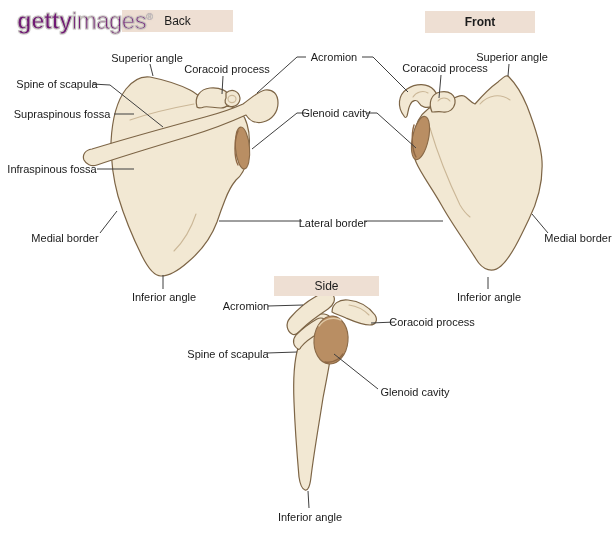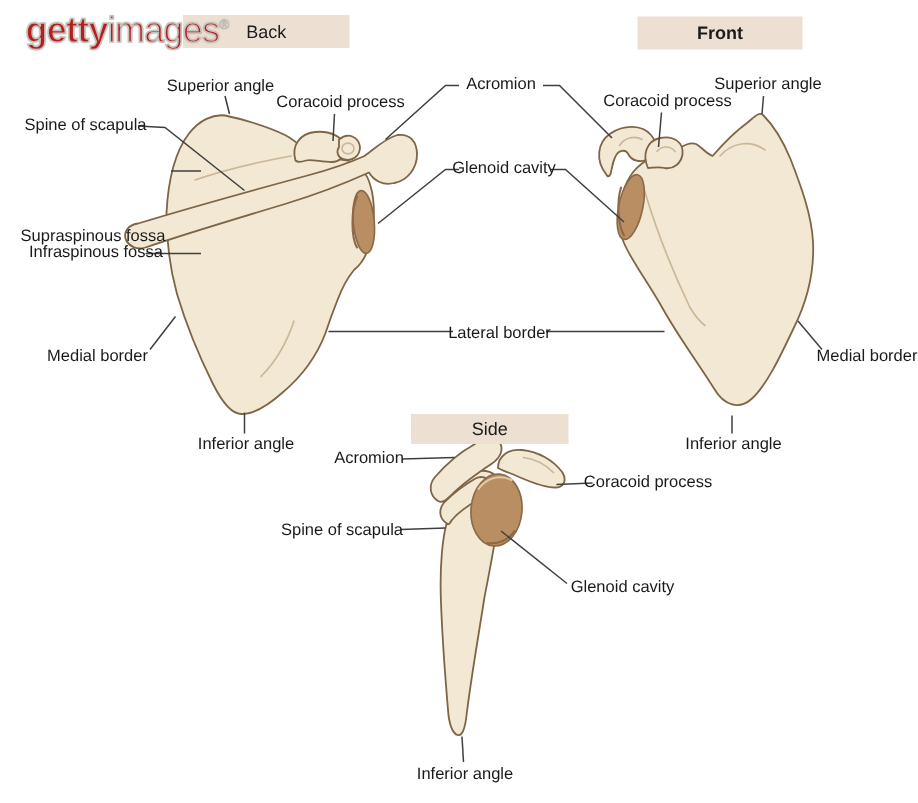--- a/index.html
+++ b/index.html
@@ -18,21 +18,21 @@
     position:absolute;transform:translate(-50%,-50%);
     font-size:11px;color:var(--label-text);white-space:nowrap;line-height:13px;
   }
   .hdr{
     position:absolute;background:var(--header-bg);
     display:flex;align-items:center;justify-content:center;
     font-size:12px;color:#1c1c1c;
   }
   .wm{
     position:absolute;left:17px;top:7px;z-index:5;
-    font-size:24px;letter-spacing:-0.5px;color:#b91c1c;
+    font-size:24px;letter-spacing:-0.5px;color:#701a75;
     -webkit-text-stroke:1.1px var(--watermark-outline);
     text-shadow:0 0 2px rgba(170,166,160,0.55);
   }
   .wm .b{font-weight:bold;}
   .wm .r{font-size:9px;vertical-align:super;-webkit-text-stroke:0.6px var(--watermark-outline);}
 </style>
 </head>
 <body>
 
 <div id="stage">
@@ -153,22 +153,22 @@
     </div>
   <div class="hdr" style="left:274px;top:276px;width:105px;height:20px;">
       <span>Side</span>
     </div>
 
   <div class="wm"><span class="b">getty</span><span>images</span><span class="r">®</span></div>
 
   <div class="lbl" style="left:147px;top:58px;">Superior angle</div>
   <div class="lbl" style="left:227px;top:69px;">Coracoid process</div>
   <div class="lbl" style="left:57px;top:84px;">Spine of scapula</div>
-  <div class="lbl" style="left:62px;top:114px;margin-top:44px;">Supraspinous fossa</div>
-  <div class="lbl" style="left:64px;top:169px;">Infraspinous fossa</div>
+  <div class="lbl" style="left:62px;top:114px;">Supraspinous fossa</div>
+  <div class="lbl" style="left:52px;top:169px;">Infraspinous fossa</div>
   <div class="lbl" style="left:65px;top:238px;">Medial border</div>
   <div class="lbl" style="left:164px;top:297px;">Inferior angle</div>
 
   <div class="lbl" style="left:334px;top:57px;">Acromion</div>
   <div class="lbl" style="left:336px;top:113px;">Glenoid cavity</div>
   <div class="lbl" style="left:333px;top:223px;">Lateral border</div>
 
   <div class="lbl" style="left:445px;top:68px;">Coracoid process</div>
   <div class="lbl" style="left:512px;top:57px;">Superior angle</div>
   <div class="lbl" style="left:578px;top:238px;">Medial border</div>

